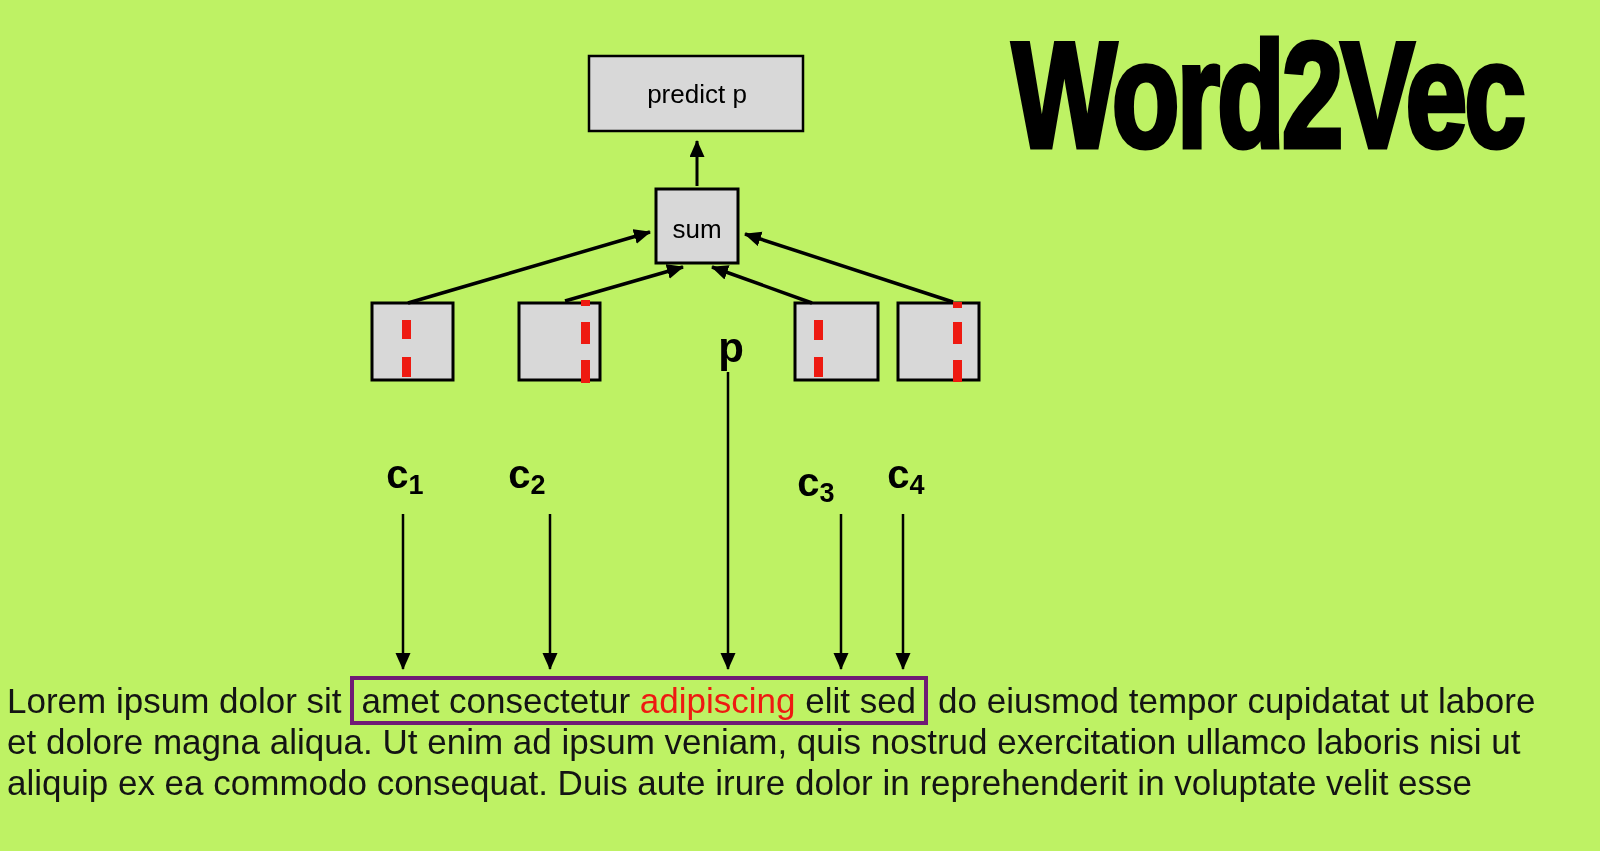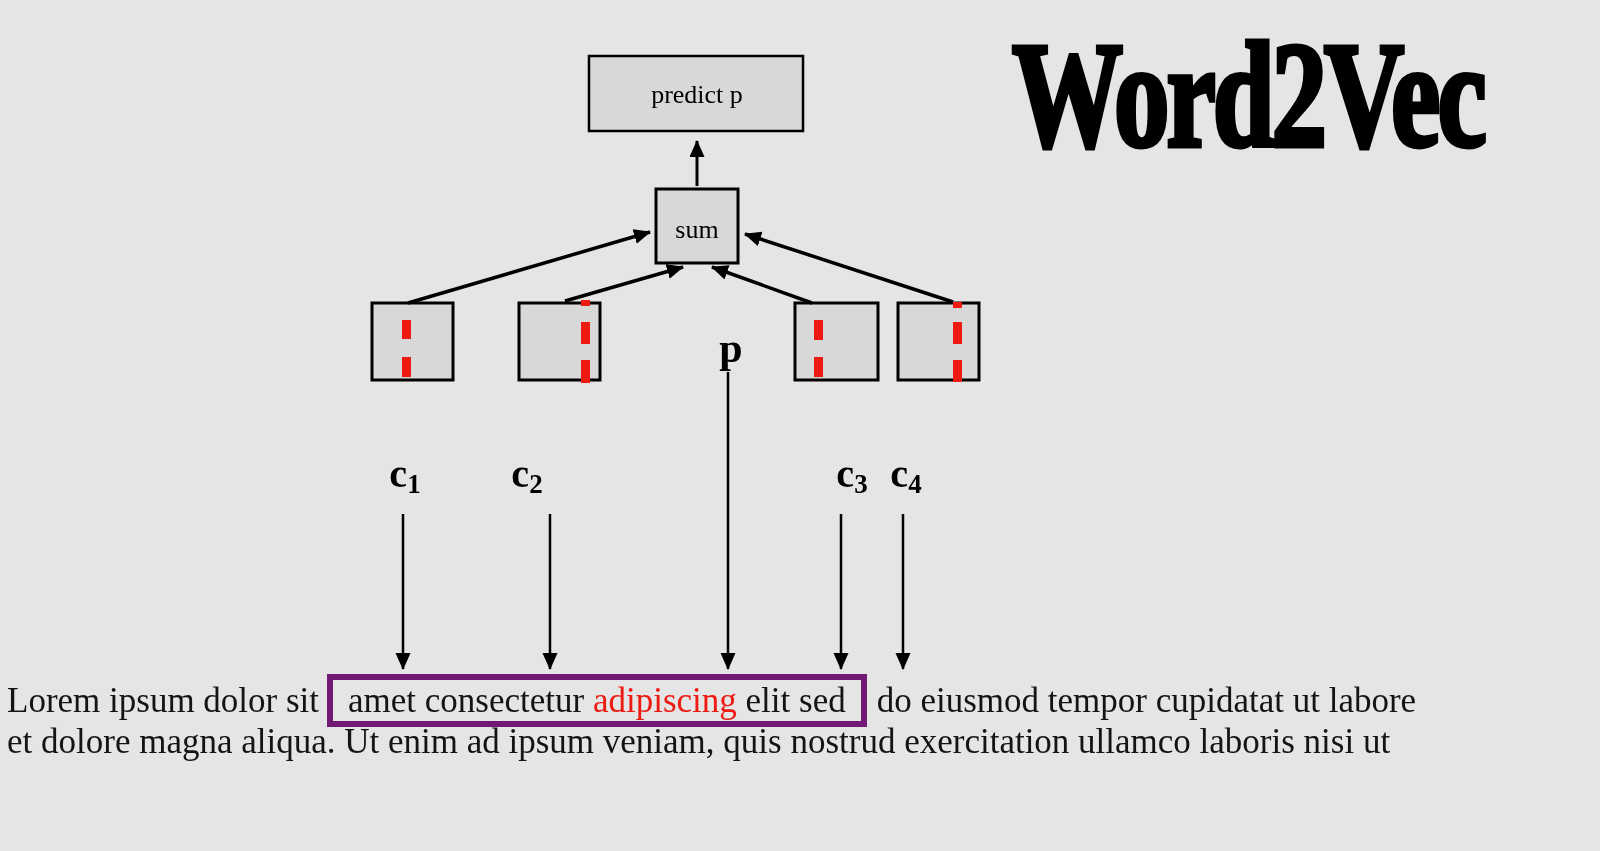--- a/index.html
+++ b/index.html
@@ -1,23 +1,23 @@
 <!DOCTYPE html>
 <html><head>
 <meta charset="utf-8">
 <style>
   * { margin: 0; padding: 0; box-sizing: border-box; }
   html, body { background: #ffffff; }
   .stage {
     position: relative;
     width: 1600px;
     height: 851px;
-    background: #e5e5e5;
+    background: #bef264;
     overflow: hidden;
-    font-family: Liberation Serif, serif;
+    font-family: Liberation Sans, sans-serif;
     color: #111111;
   }
   .diagram-svg { position: absolute; left: 0; top: 0; }
 
   .logo {
     position: absolute;
     left: 1012px;
     top: 20px;
     font-size: 150px;
     line-height: 1;
@@ -40,36 +40,36 @@
     font-weight: bold;
     color: #000;
   }
   .clabel sub {
     font-size: 27px;
     vertical-align: -6px;
     font-weight: bold;
   }
   .clabel-1 { left: 365px; }
   .clabel-2 { left: 487px; }
-  .clabel-3 { left: 812px; }
+  .clabel-3 { left: 776px; margin-top: 8px; }
   .clabel-4 { left: 866px; text-align: center; }
 
   .para {
     position: absolute;
     left: 7px;
     top: 680px;
     font-size: 35px;
     line-height: 41px;
     color: #141414;
     white-space: nowrap;
   }
   .para-line { white-space: nowrap; }
   .context-box {
-    border: 6px solid #701a75;
-    padding: 1px 15px;
+    border: 4px solid #701a75;
+    padding: 1px 8px;
     margin: 0 10px 0 8px;
   }
   .red-word { color: #ee1a11; }
 </style>
 </head>
 <body>
 
 <div class="stage">
 
   <svg class="diagram-svg" width="1600" height="851" viewBox="0 0 1600 851">
@@ -127,15 +127,16 @@
   <div class="logo">Word2Vec</div>
 
   <div class="clabel clabel-1"><span>c</span><sub>1</sub></div>
   <div class="clabel clabel-2"><span>c</span><sub>2</sub></div>
   <div class="clabel clabel-3"><span>c</span><sub>3</sub></div>
   <div class="clabel clabel-4"><span>c</span><sub>4</sub></div>
 
   <div class="para">
     <div class="para-line"><span>Lorem ipsum dolor sit</span><span class="context-box"><span>amet consectetur </span><span class="red-word">adipiscing</span><span> elit sed</span></span><span>do eiusmod tempor cupidatat ut labore</span></div>
     <div class="para-line">et dolore magna aliqua. Ut enim ad ipsum veniam, quis nostrud exercitation ullamco laboris nisi ut</div>
+    <div class="para-line">aliquip ex ea commodo consequat. Duis aute irure dolor in reprehenderit in voluptate velit esse</div>
   </div>
 
 </div>
 
 </body></html>

